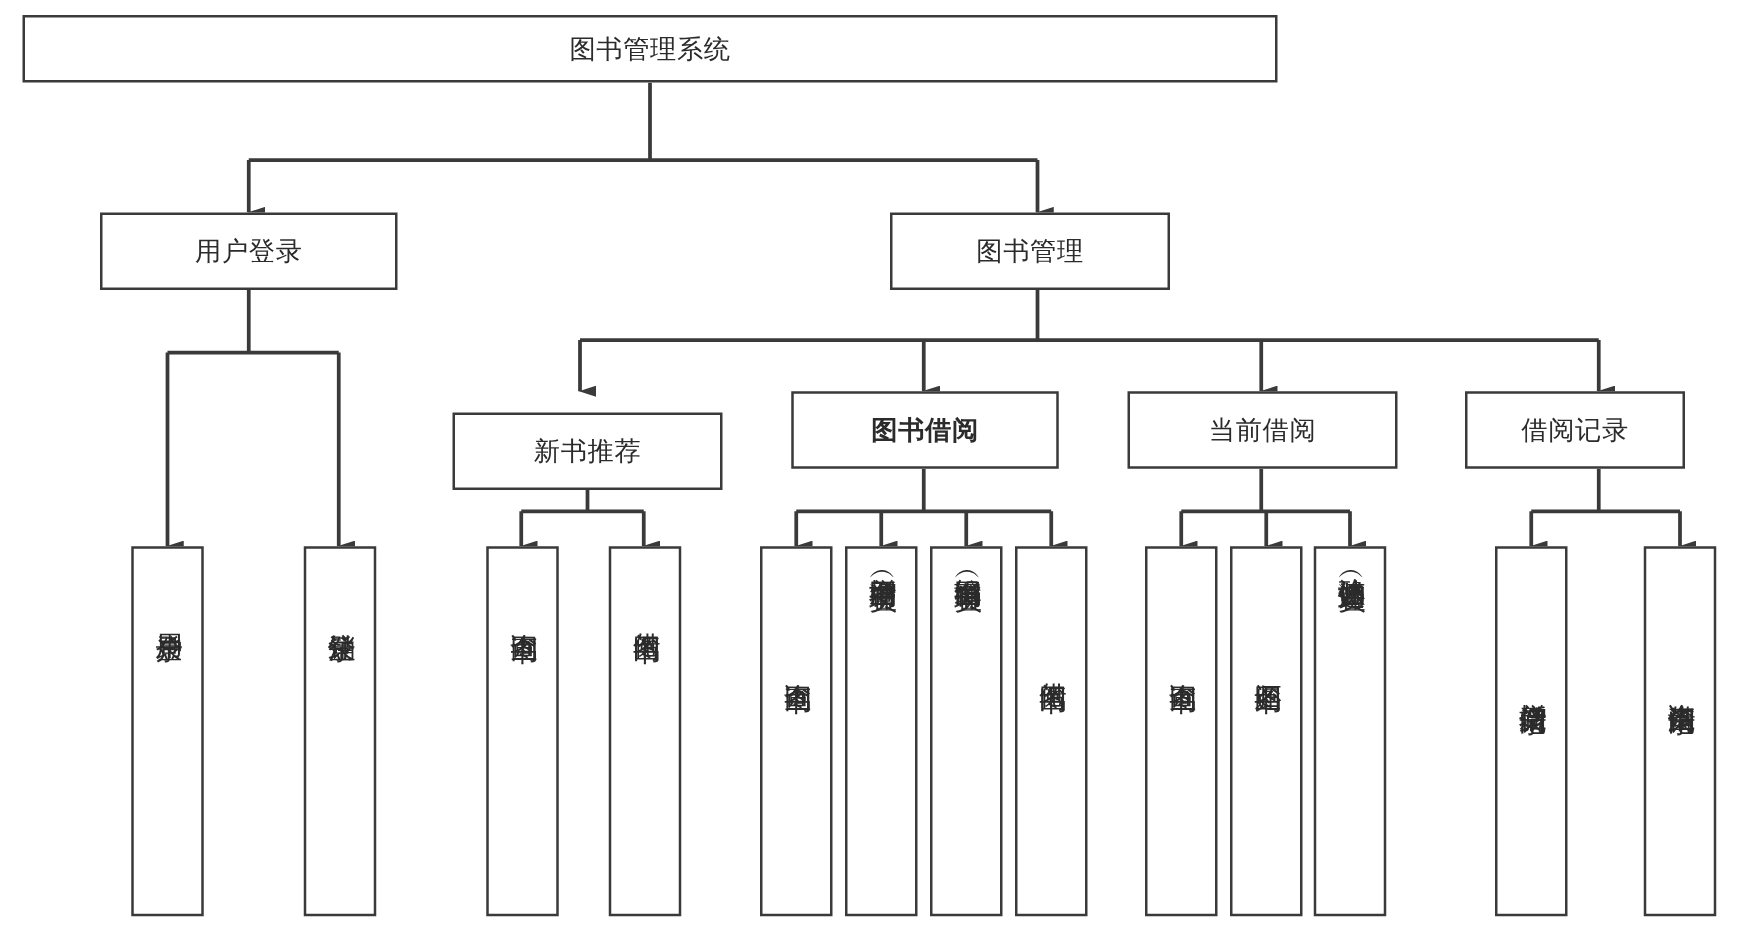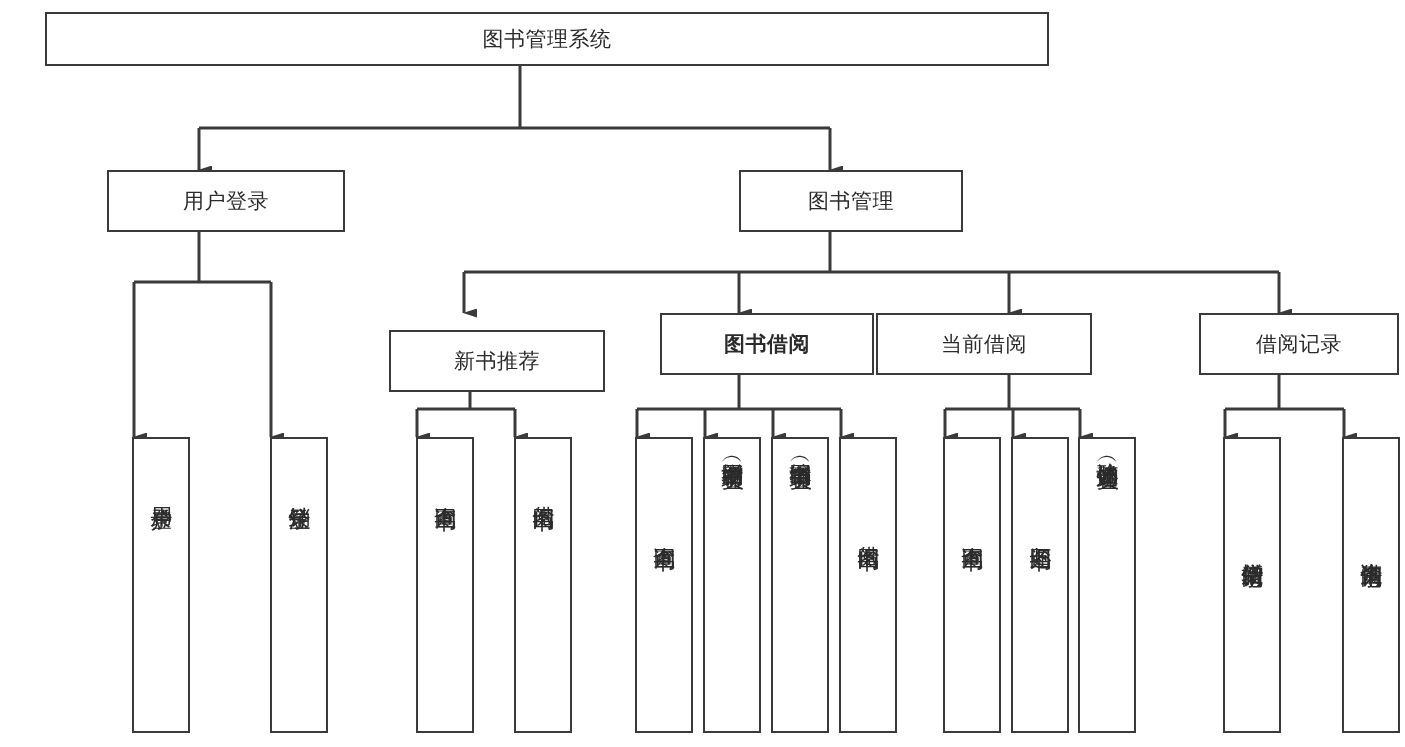--- a/index.html
+++ b/index.html
@@ -27,21 +27,20 @@
   }
   .node {
     position: absolute;
     box-sizing: border-box;
     border: 2px solid #3a3a3a;
     background: #ffffff;
     display: flex;
     align-items: center;
     justify-content: center;
     overflow: hidden;
-    margin-left: 27px;
   }
   .node-label {
     color: #2b2b2b;
     font-size: 21px;
     line-height: 1.15;
     letter-spacing: 0.5px;
     white-space: nowrap;
     text-align: center;
   }
   
@@ -147,25 +146,25 @@
   </div>
 
   <div class="node" style="left:362px; top:330px; width:216px; height:62px;">
     <span class="node-label">新书推荐</span>
   </div>
 
   <div class="node" style="left:633px; top:313px; width:214px; height:62px;font-weight:bold;">
     <span class="node-label">图书借阅</span>
   </div>
 
-  <div class="node" style="left:849px; top:313px; width:216px; height:62px;">
+  <div class="node" style="left:902px; top:313px; width:216px; height:62px;">
     <span class="node-label">当前借阅</span>
   </div>
 
-  <div class="node" style="left:1172px; top:313px; width:200px; height:62px;">
+  <div class="node" style="left:1172px; top:313px; width:176px; height:62px;">
     <span class="node-label">借阅记录</span>
   </div>
 
   <div class="node vertical mid" style="left:105px; top:437px; width:58px; height:296px;">
     <span class="node-label">用户登录</span>
   </div>
 
   <div class="node vertical mid" style="left:243px; top:437px; width:58px; height:296px;">
     <span class="node-label">注销登录</span>
   </div>

